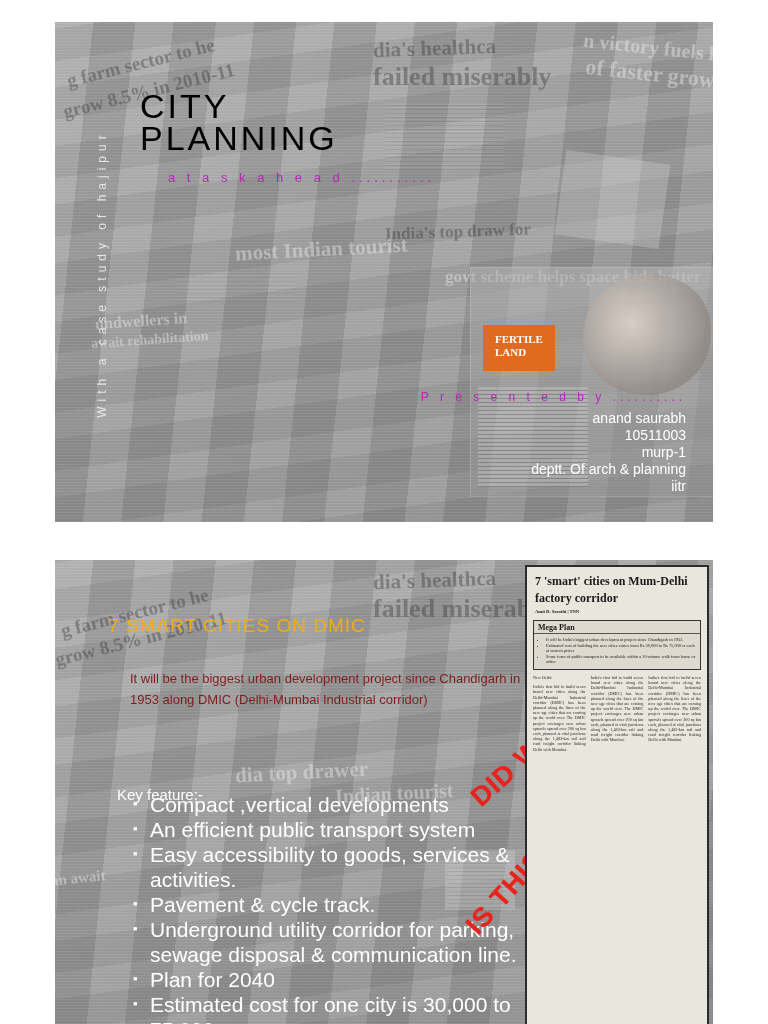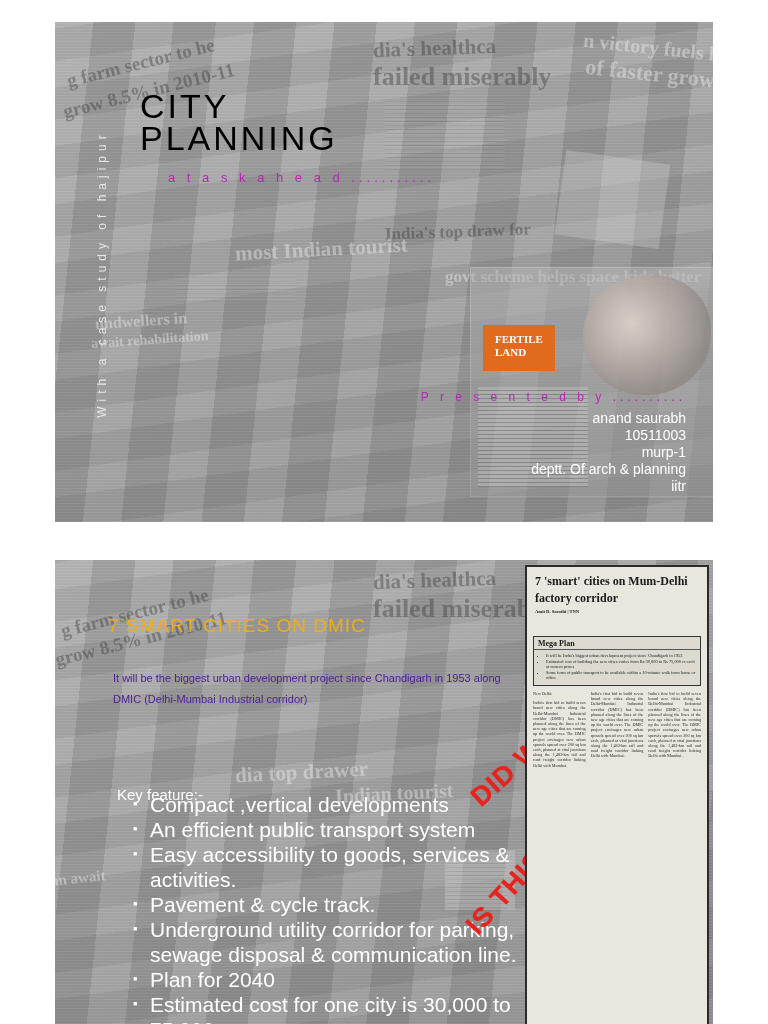--- a/index.html
+++ b/index.html
@@ -158,25 +158,25 @@
   #slide2 .heading {
     position: absolute;
     left: 53px;
     top: 55px;
     color: #f0ad17;
     font-size: 19px;
     letter-spacing: 1px;
   }
   #slide2 .para {
     position: absolute;
-    left: 58px;
+    left: 75px;
     top: 108px;
     width: 400px;
-    color: #4c1d95;
-    font-size: 11px;
+    color: #7f1d1d;
+    font-size: 13px;
     line-height: 21px;
   }
   #slide2 .keyfeature {
     position: absolute;
     left: 62px;
     top: 226px;
     color: #ffffff;
     font-size: 15px;
   }
   #slide2 ul.bullets {
@@ -237,21 +237,21 @@
     font-family: "Liberation Serif", serif;
     color: #1a1a1a;
   }
   .clipping .clip-head {
     font-size: 12px;
     font-weight: bold;
     line-height: 17px;
     padding: 6px 8px 2px 8px;
   }
   .clipping .megabox {
-    margin: 20px 6px 3px 6px;
+    margin: 4px 6px 3px 6px;
     border: 1px solid #333;
     background: #dedad0;
   }
   .clipping .megabox .mb-title {
     font-size: 8px;
     font-weight: bold;
     padding: 2px 4px 1px 4px;
     border-bottom: 1px solid #555;
   }
   .clipping .megabox ul {

